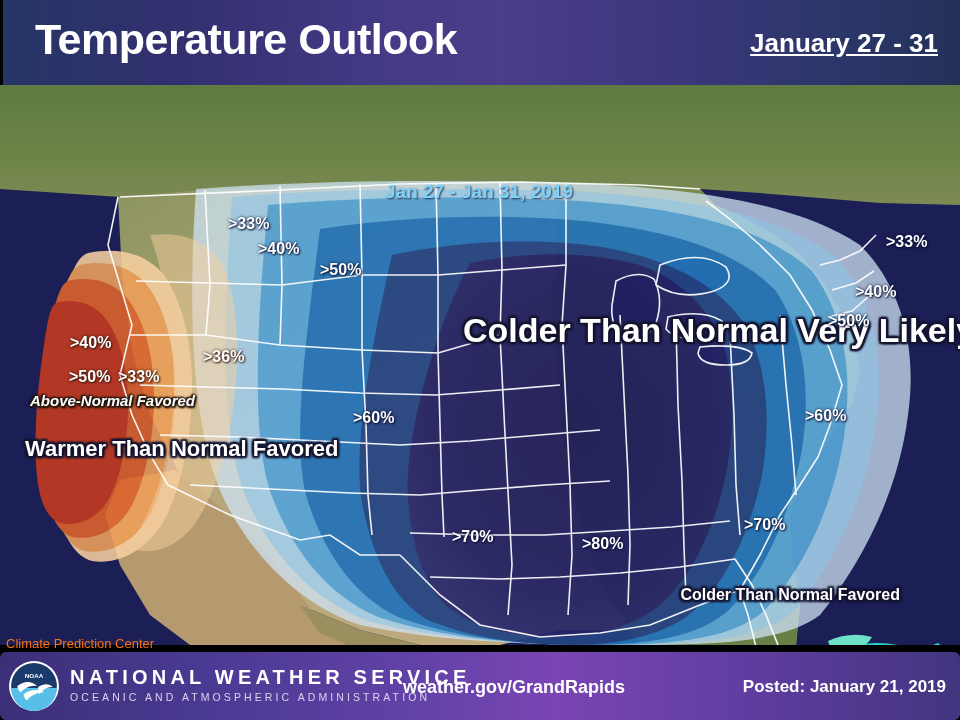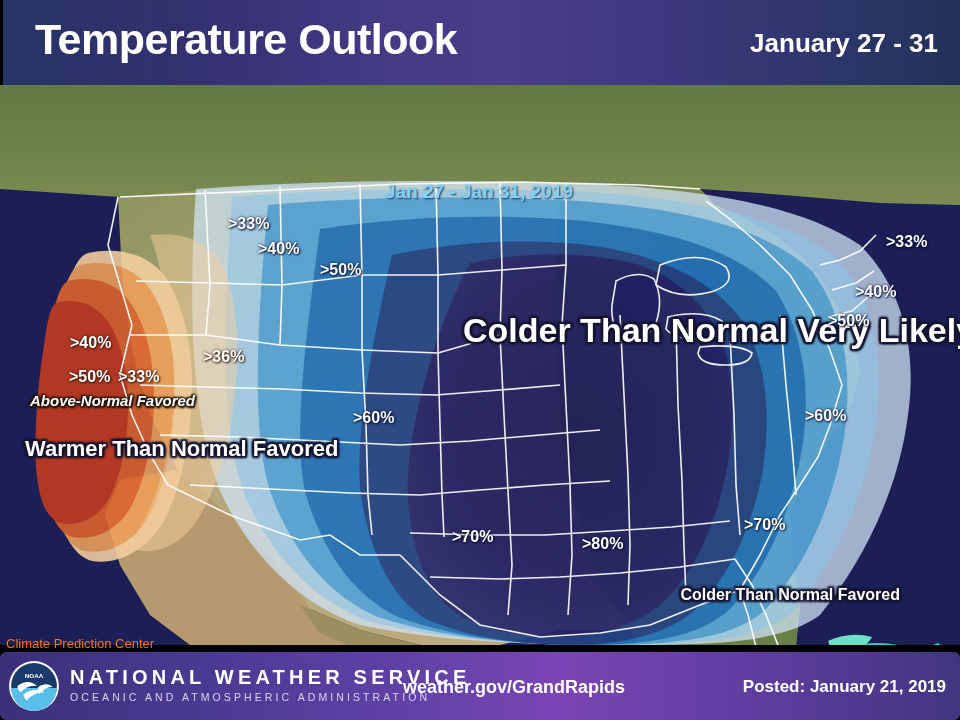--- a/index.html
+++ b/index.html
@@ -5,21 +5,21 @@
 <style>
   html,body{margin:0;padding:0;background:#000;}
   body{width:960px;height:720px;overflow:hidden;font-family:"Liberation Sans",sans-serif;}
   #page{position:relative;width:960px;height:720px;overflow:hidden;}
 
   
   #header{position:absolute;left:3px;top:0;width:960px;height:85px;
     background:linear-gradient(90deg,#263566 0%,#32306f 18%,#443a85 40%,#4a3d8a 52%,#3c377c 70%,#2b3668 88%,#233159 100%);}
   #header-title{position:absolute;left:32px;top:15px;font-size:43px;font-weight:bold;color:#ffffff;
     letter-spacing:-0.5px;white-space:nowrap;}
-  #header-date{position:absolute;right:25px;top:28px;font-size:26px;font-weight:bold;color:#ffffff;white-space:nowrap;}
+  #header-date{position:absolute;right:25px;top:28px;font-size:26px;font-weight:bold;color:#ffffff;white-space:nowrap;text-decoration:underline;}
 
   
   #map{position:absolute;left:0;top:85px;width:960px;height:560px;overflow:hidden;
     background:#1b1f55;}
   #map-canvas{position:absolute;left:0;top:0;}
 
   .maptext{position:absolute;color:#ffffff;font-weight:bold;white-space:nowrap;
     text-shadow:-2px 0 2px #151530,0 -2px 2px #151530,2px 0 2px #151530,0 2px 2px #151530,
                 -2px -2px 2px #151530,2px 2px 2px #151530,2px -2px 2px #151530,-2px 2px 2px #151530;}
   .contour{position:absolute;color:#ffffff;font-weight:bold;font-size:16px;white-space:nowrap;

